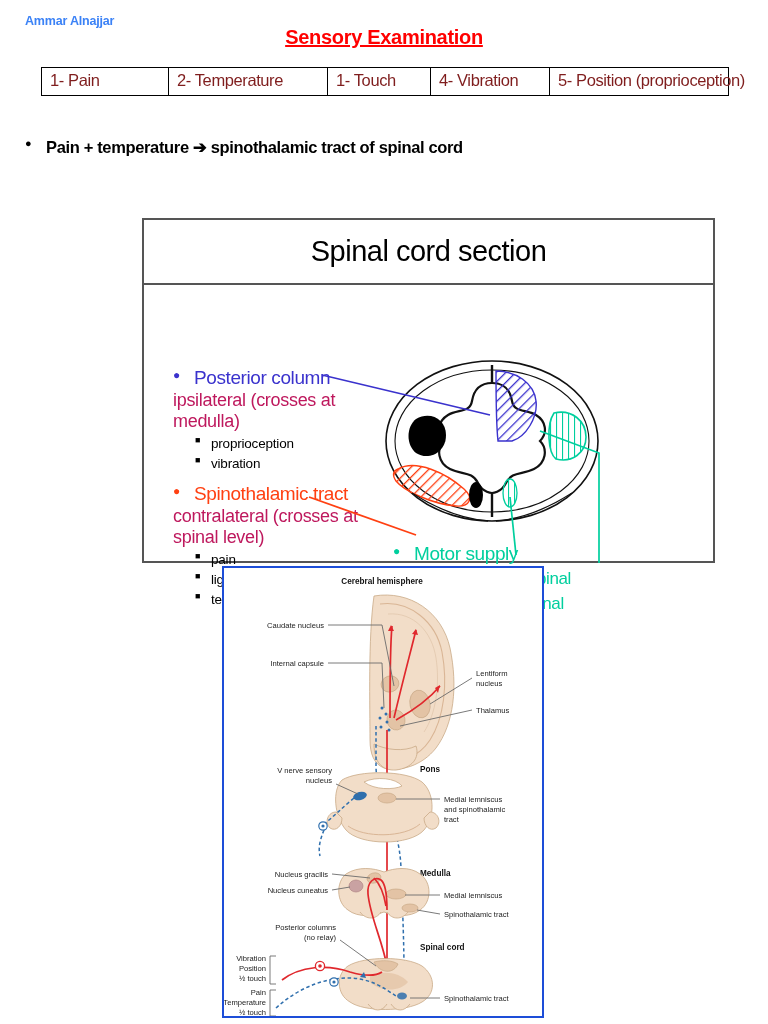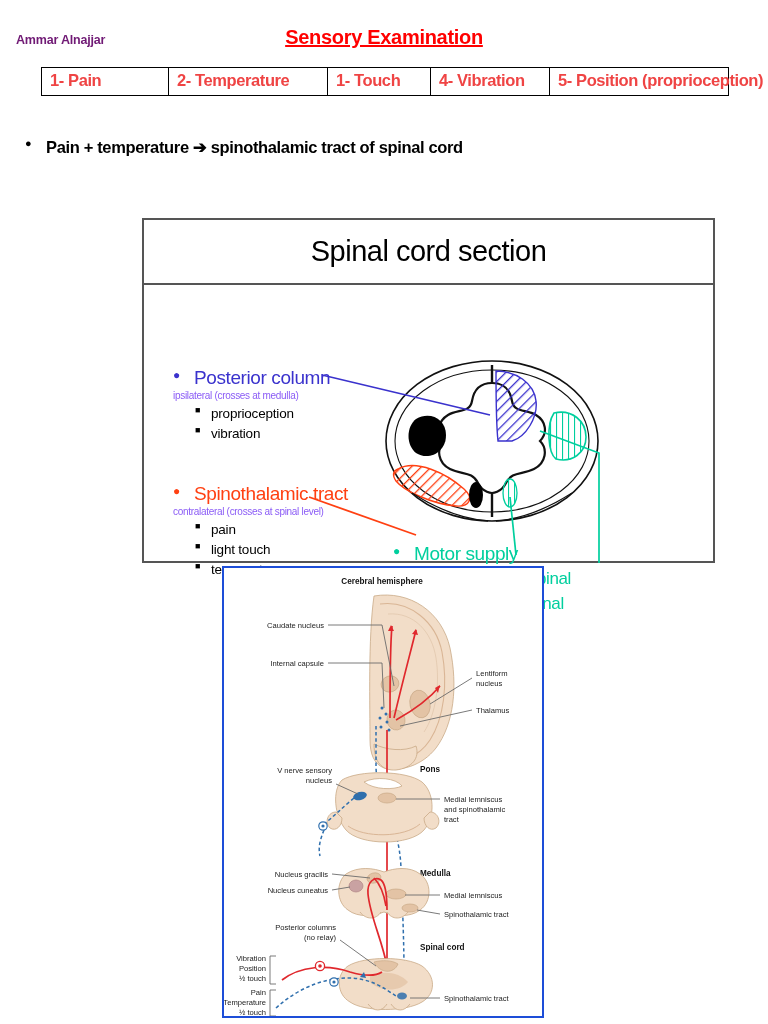--- a/index.html
+++ b/index.html
@@ -11,27 +11,26 @@
     width: 768px;
     height: 1024px;
     position: relative;
     font-family: "Liberation Sans", sans-serif;
     overflow: hidden;
   }
 
   
   #author-name {
     position: absolute;
-    left: 16px;
+    left: 25px;
     top: 14px;
     font-size: 12.5px;
     font-weight: bold;
-    color: #701a75;
+    color: #3b82f6;
     letter-spacing: -0.2px;
-    margin-top: 19px;
   }
   #page-title {
     position: absolute;
     left: 0;
     top: 26px;
     width: 768px;
     text-align: center;
     font-size: 20px;
     font-weight: bold;
     color: #ff0000;
@@ -44,22 +43,22 @@
     position: absolute;
     left: 41px;
     top: 67px;
     width: 688px;
     border-collapse: collapse;
     table-layout: fixed;
   }
   #modalities-table td {
     border: 1.6px solid #000;
     font-size: 16.5px;
-    font-weight: bold;
-    color: #ef4444;
+    font-weight: normal;
+    color: #7f1d1d;
     padding: 3px 6px 5px 8px;
     white-space: nowrap;
     letter-spacing: -0.4px;
     line-height: 1.15;
   }
 
   
   #tract-bullets {
     position: absolute;
     left: 22px;
@@ -122,22 +121,22 @@
     white-space: nowrap;
   }
   .legend-head::before {
     content: "\25CF";
     position: absolute;
     left: 0;
     top: 1px;
     font-size: 12px;
   }
   .legend-sub {
-    font-size: 10px;
-    color: #8b5cf6;
+    font-size: 18px;
+    color: #be185d;
     letter-spacing: -0.3px;
     line-height: 1.18;
     margin-top: 1px;
   }
   .legend-items {
     margin: 2px 0 0 0;
     padding: 0;
     list-style: none;
   }
   .legend-items li {

